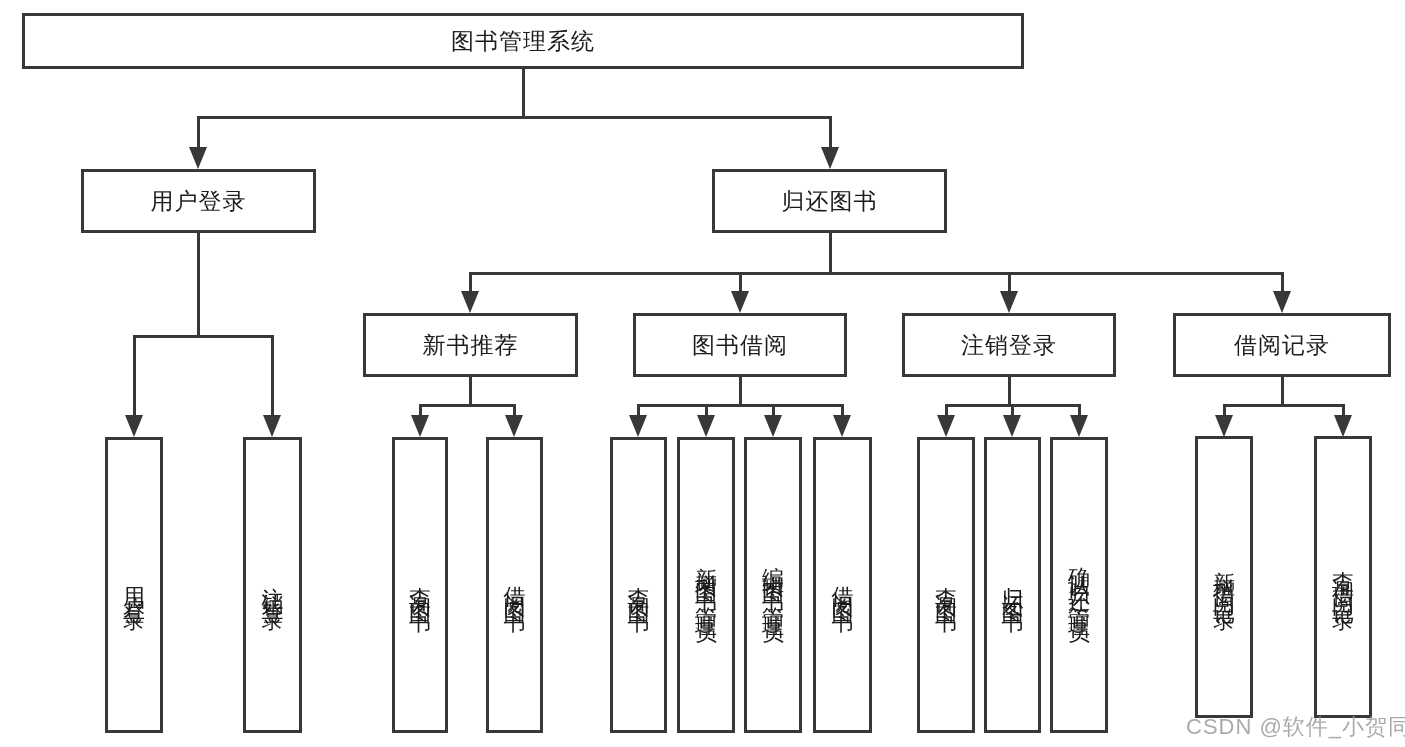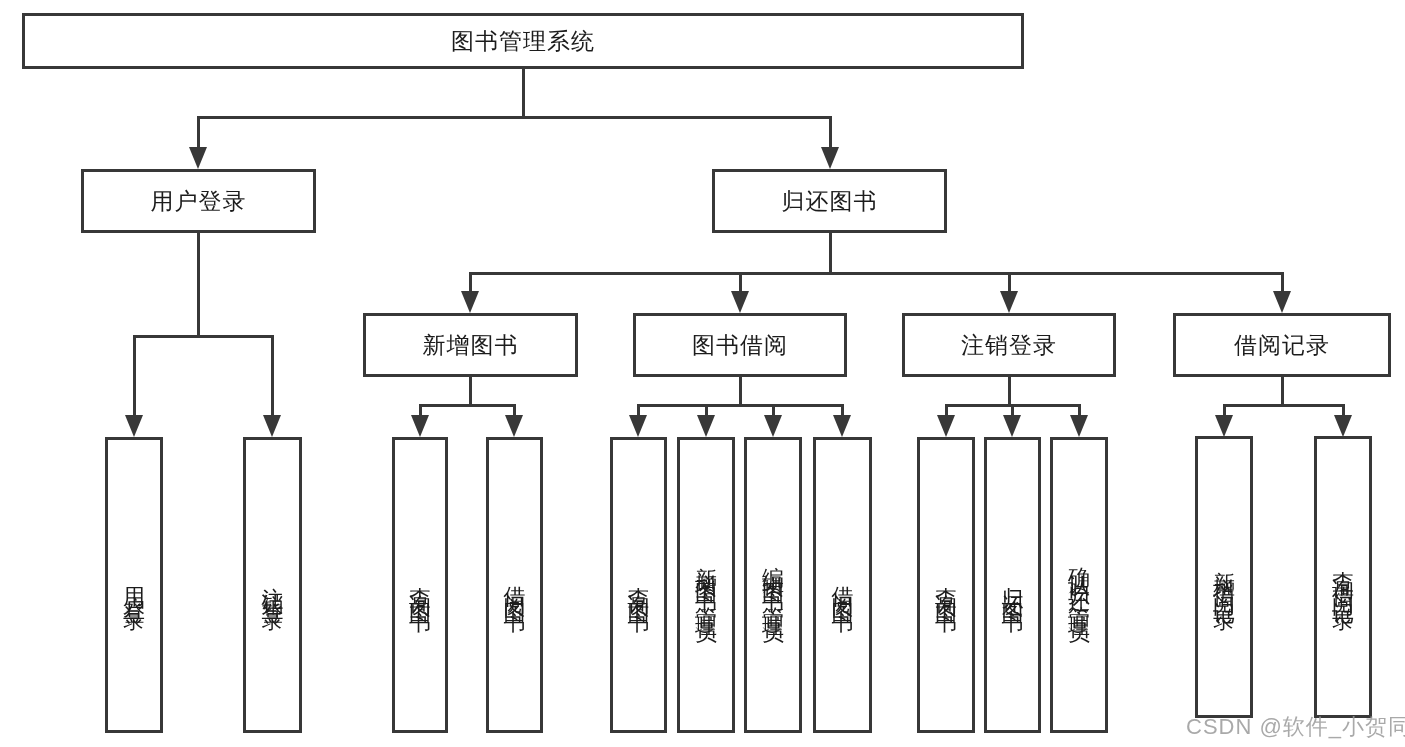--- a/index.html
+++ b/index.html
@@ -61,21 +61,21 @@
   }
 </style>
 </head>
 <body>
 
 <div class="canvas">
   <span class="watermark" style="left: 1186px; top: 712px;">CSDN @软件_小贺同学</span>
 <div class="node" style="left: 22px; top: 13px; width: 1002px; height: 56px;">图书管理系统</div>
     <div class="node" style="left: 81px; top: 169px; width: 235px; height: 64px;">用户登录</div>
     <div class="node" style="left: 712px; top: 169px; width: 235px; height: 64px;">归还图书</div>
-    <div class="node" style="left: 363px; top: 313px; width: 215px; height: 64px;">新增图书</div>
+    <div class="node" style="left: 363px; top: 313px; width: 215px; height: 64px;">新书推荐</div>
     <div class="node" style="left: 633px; top: 313px; width: 214px; height: 64px; font-family: Liberation Mono, monospace;">图书借阅</div>
     <div class="node" style="left: 902px; top: 313px; width: 214px; height: 64px;">注销登录</div>
     <div class="node" style="left: 1173px; top: 313px; width: 218px; height: 64px;">借阅记录</div>
     <div class="node vertical" style="left: 105px; top: 437px; width: 58px; height: 296px;">用户登录</div>
     <div class="node vertical" style="left: 243px; top: 437px; width: 59px; height: 296px;">注销登录</div>
     <div class="node vertical" style="left: 392px; top: 437px; width: 56px; height: 296px;">查询图书</div>
     <div class="node vertical" style="left: 486px; top: 437px; width: 57px; height: 296px;">借阅图书</div>
     <div class="node vertical" style="left: 610px; top: 437px; width: 57px; height: 296px;">查询图书</div>
     <div class="node vertical" style="left: 677px; top: 437px; width: 58px; height: 296px;">新增图书（管理员）</div>
     <div class="node vertical" style="left: 744px; top: 437px; width: 58px; height: 296px;">编辑图书（管理员）</div>

